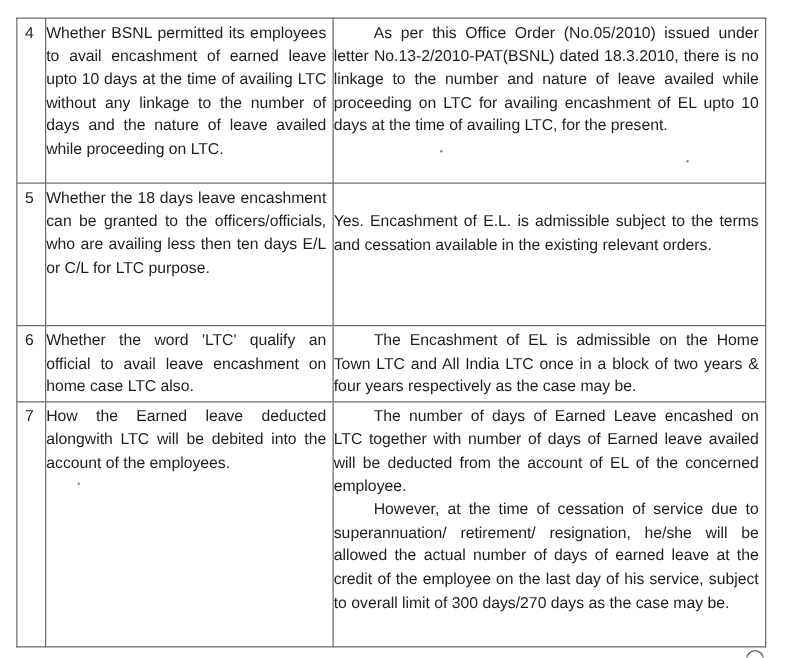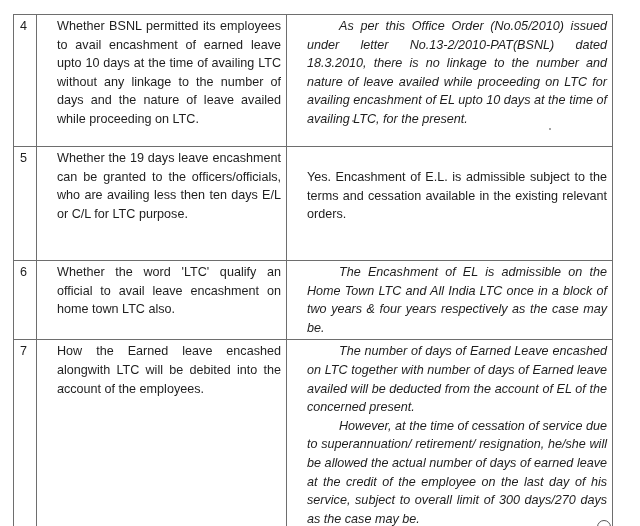--- a/index.html
+++ b/index.html
@@ -21,42 +21,41 @@
       top: 14px;
       width: 600px;
       border-collapse: collapse;
       table-layout: fixed;
       font-size: 12.6px;
       line-height: 18.6px;
     }
     .doc-table td {
       border: 1px solid #6e6e6e;
       vertical-align: top;
-      padding: 2px 5px 2px 20px;
+      padding: 2px 5px 2px 0;
     }
     .doc-table td.num {
       width: 11px;
       padding: 2px 5px 0 6px;
       text-align: left;
     }
     .doc-table td.q {
       width: 224px;
       text-align: justify;
       text-align-last: left;
     }
     .doc-table td.a {
       text-align: justify;
       text-align-last: left;
     }
     .para {
       margin: 0;
     }
     .para.indent {
       text-indent: 32px;
-      font-style: italic;
     }
     .row-4 td { height: 127px; }
     .row-5 td { height: 90px; }
     .row-6 td { height: 54px; }
     .row-7 td { height: 191px; }
     .row-5 td.a { padding-top: 21px; }
     .corner-mark {
       position: absolute;
       left: 597px;
       top: 520px;
@@ -80,37 +79,37 @@
   <tbody>
     <tr class="row-4">
       <td class="num">4</td>
       <td class="q">Whether BSNL permitted its employees to avail encashment of earned leave upto 10 days at the time of availing LTC without any linkage to the number of days and the nature of leave availed while proceeding on LTC.</td>
       <td class="a">
         <p class="para indent">As per this Office Order (No.05/2010) issued under letter No.13-2/2010-PAT(BSNL) dated 18.3.2010, there is no linkage to the number and nature of leave availed while proceeding on LTC for availing encashment of EL upto 10 days  at the time of availing LTC, for the present.</p>
       </td>
     </tr>
     <tr class="row-5">
       <td class="num">5</td>
-      <td class="q">Whether the 19 days leave encashment can be granted to the officers/officials, who are availing less then ten days E/L or C/L for LTC purpose.</td>
+      <td class="q">Whether the 18 days leave encashment can be granted to the officers/officials, who are availing less then ten days E/L or C/L for LTC purpose.</td>
       <td class="a">
         <p class="para">Yes. Encashment of E.L. is admissible subject to the terms and cessation available in the existing relevant orders.</p>
       </td>
     </tr>
     <tr class="row-6">
       <td class="num">6</td>
-      <td class="q">Whether the word 'LTC' qualify an official to avail leave encashment on home town LTC also.</td>
+      <td class="q">Whether the word 'LTC' qualify an official to avail leave encashment on home case LTC also.</td>
       <td class="a">
         <p class="para indent">The Encashment of EL is admissible on the Home Town LTC and All India LTC once in a block of two years &amp; four years respectively as the case may be.</p>
       </td>
     </tr>
     <tr class="row-7">
       <td class="num">7</td>
-      <td class="q">How the Earned leave encashed alongwith LTC will be debited into the account of the employees.</td>
+      <td class="q">How the Earned leave deducted alongwith LTC will be debited into the account of the employees.</td>
       <td class="a">
-        <p class="para indent">The number of days of Earned Leave encashed on LTC together with number of days of Earned leave availed will be deducted from the account of EL of the concerned present.</p>
+        <p class="para indent">The number of days of Earned Leave encashed on LTC together with number of days of Earned leave availed will be deducted from the account of EL of the concerned employee.</p>
         <p class="para indent">However, at the time of cessation of service due to superannuation/ retirement/ resignation, he/she will be allowed the actual number of days of earned leave at the credit of the employee on the last day of his service, subject to overall limit of 300 days/270 days as the case may be.</p>
       </td>
     </tr>
   </tbody>
 </table>
 
 <div class="speck" style="left:352px; top:120px;"></div>
 <div class="speck" style="left:549px; top:128px;"></div>
 <div class="speck" style="left:62px; top:386px;"></div>
 <div class="corner-mark"></div>

